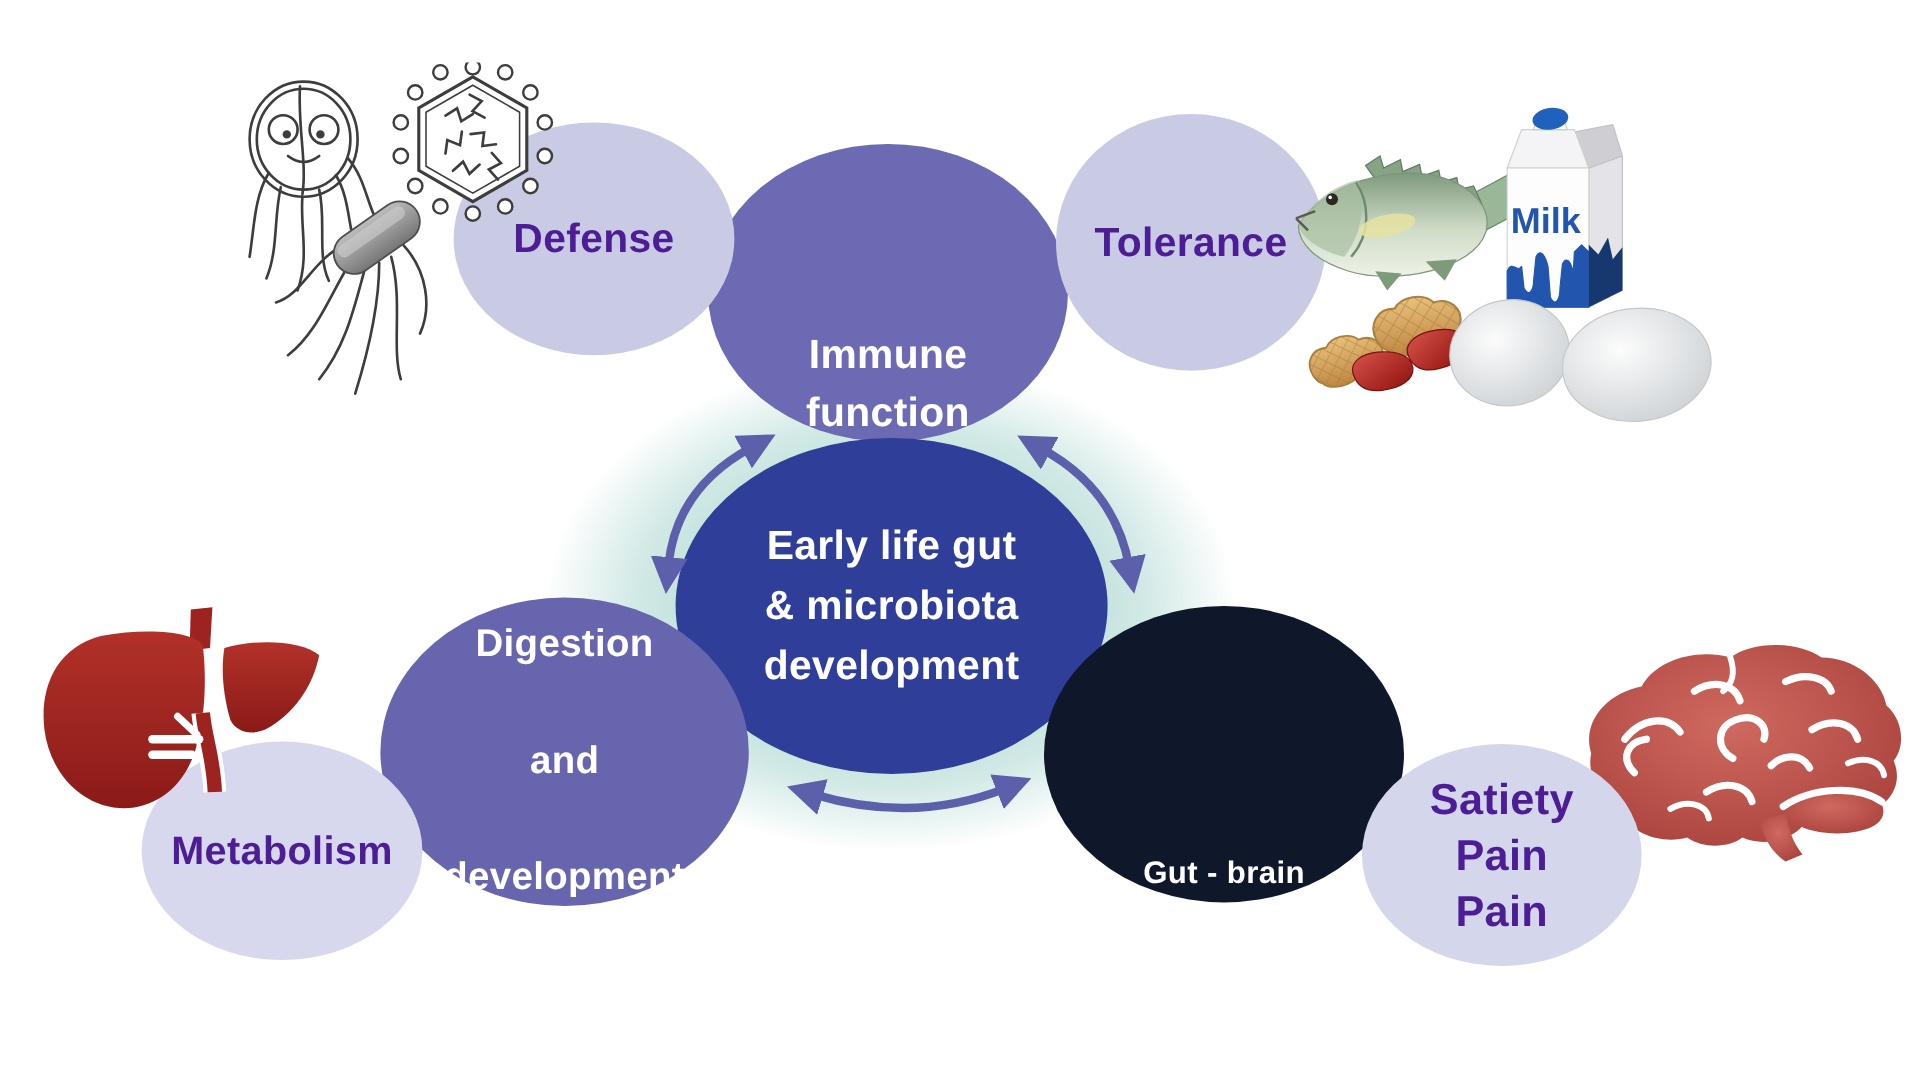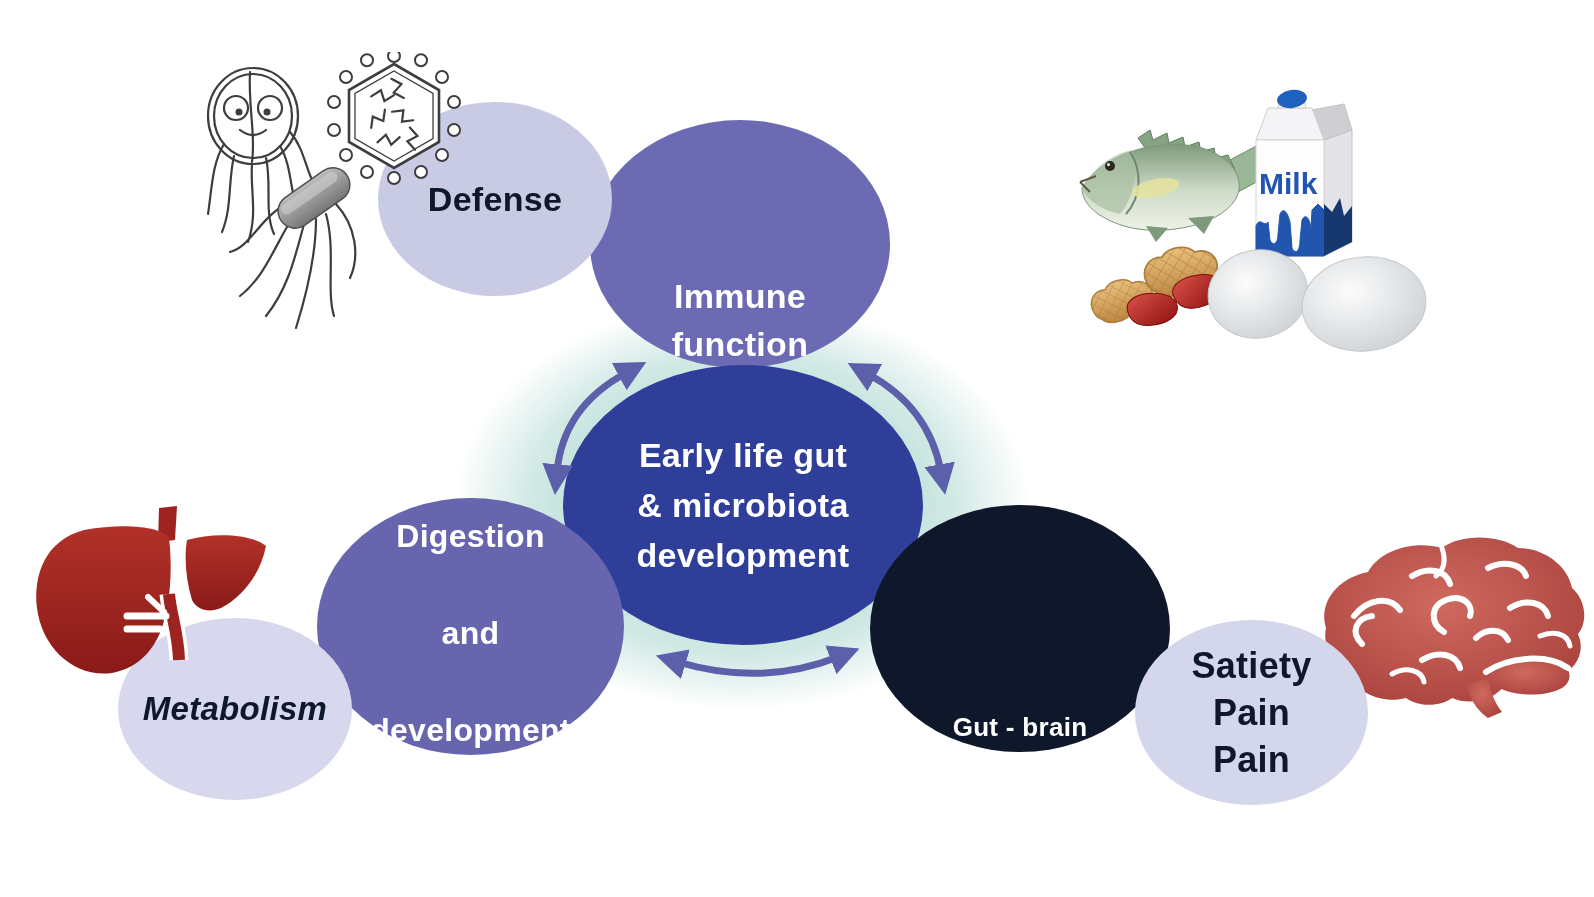--- a/index.html
+++ b/index.html
@@ -5,29 +5,29 @@
   html,body{margin:0;padding:0;background:#fff;}
   .canvas{position:relative;width:1594px;height:897px;background:#ffffff;overflow:hidden;
           font-family:"Liberation Sans",sans-serif;}
   .abs{position:absolute;}
   .halo{left:454px;top:300px;width:576px;height:410px;border-radius:50%;z-index:1;
         background:radial-gradient(closest-side,#c2e1dc 0%,#c3e2dd 58%,rgba(195,226,221,.75) 74%,rgba(197,228,223,0) 100%);}
   .node{border-radius:50%;display:flex;flex-direction:column;align-items:center;justify-content:center;
         text-align:center;font-weight:700;letter-spacing:.3px;}
   .node span{display:block;}
   .primary{background:#6a69b1;color:#ffffff;z-index:3;justify-content:flex-end;}
-  .secondary{color:#0f172a;z-index:5;}
+  .secondary{color:#4c1d95;z-index:5;}
   #immune{left:590px;top:120px;width:300px;height:248px;background:#6b6ab2;font-size:34px;line-height:48px;}
   #defense{left:378px;top:102px;width:234px;height:194px;background:#c9cbe5;font-size:34px;}
   #tolerance{left:880px;top:95px;width:225px;height:214px;background:#c9cbe5;font-size:34px;}
   #center{left:563px;top:365px;width:360px;height:280px;background:#2f3e99;color:#fff;font-size:34px;
           line-height:50px;border-radius:50%;display:flex;flex-direction:column;
           justify-content:center;text-align:center;font-weight:700;letter-spacing:.3px;z-index:3;}
   #digestion{left:317px;top:498px;width:307px;height:257px;background:#6765ad;font-size:32px;line-height:49px;gap:48px;}
-  #metabolism{left:118px;top:618px;width:234px;height:182px;background:#d7d8ee;font-size:33px;font-style:italic;}
+  #metabolism{left:118px;top:618px;width:234px;height:182px;background:#d7d8ee;font-size:33px;}
   #gutbrain{left:870px;top:505px;width:300px;height:247px;background:#0f172a;font-size:26px;line-height:50px;}
   #satiety{left:1135px;top:620px;width:233px;height:185px;background:#d4d6ec;font-size:36px;line-height:47px;}
   svg{display:block;}
   .lineart{stroke:#3d3d3d;fill:none;stroke-width:2.2;stroke-linecap:round;}
 </style>
 </head>
 <body>
 
 <div class="canvas">
 
@@ -61,20 +61,23 @@
     </g>
   </svg>
 
   <div class="abs node primary" id="immune">
     <span>Immune</span>
     <span>function</span>
   </div>
   <div class="abs node secondary" id="defense">
     <span>Defense</span>
   </div>
+  <div class="abs node secondary" id="tolerance">
+    <span>Tolerance</span>
+  </div>
   <div class="abs" id="center">
     <span>Early life gut</span>
     <span>&amp; microbiota</span>
     <span>development</span>
   </div>
   <div class="abs node primary" id="digestion">
     <span>Digestion</span>
     <span>and</span>
     <span>development</span>
   </div>

